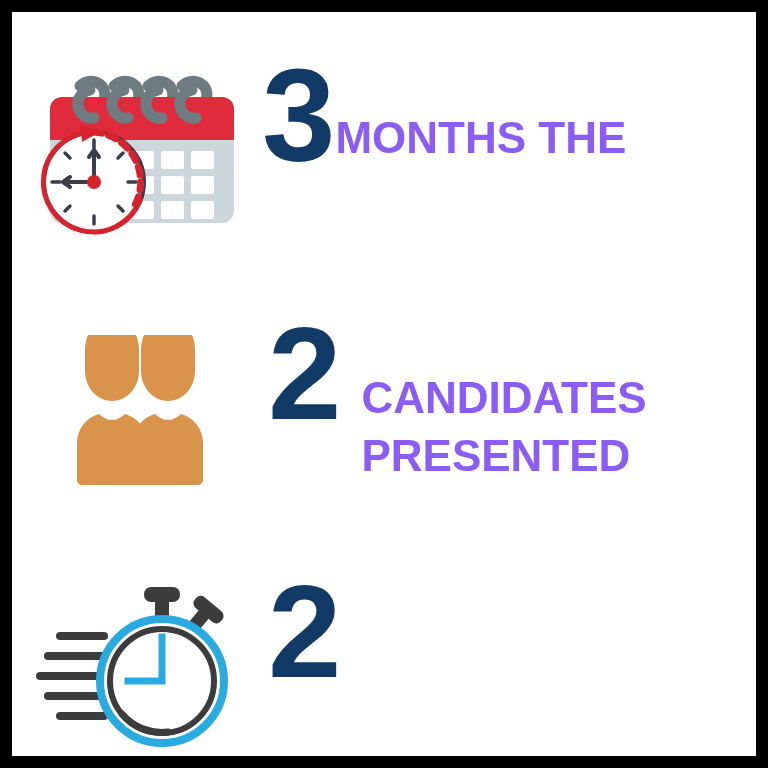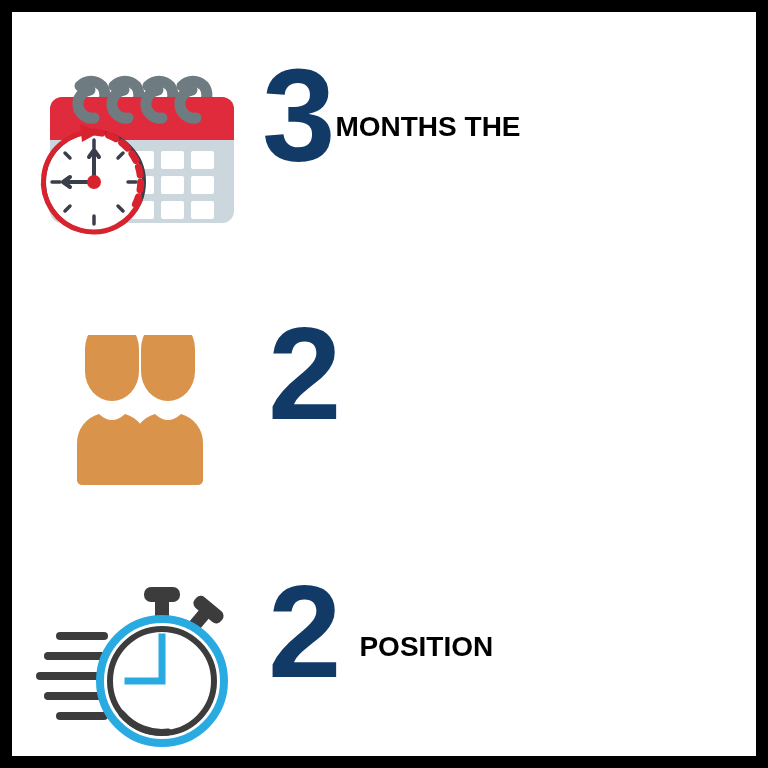--- a/index.html
+++ b/index.html
@@ -70,23 +70,23 @@
     font-size: 132px;
     line-height: 0.86;
     color: #123a66;
     letter-spacing: -2px;
     flex: 0 0 auto;
     margin-top: -6px;
   }
   .label-block {
     font-family: "Liberation Sans", sans-serif;
     font-weight: bold;
-    font-size: 28px;
+    font-size: 44px;
     line-height: 1.32;
-    color: #000000;
+    color: #8b5cf6;
     letter-spacing: 0px;
     flex: 1 1 auto;
     padding-top: 44px;
     text-transform: uppercase;
   }
   .label-block .l2 { display: block; }
 
   
   #row-0 .label-block { padding-left: 2px; padding-top: 44px; }
   #row-1 .big-number { margin-left: 6px; }
@@ -185,20 +185,24 @@
             <path d="M48 14 a27 30 0 0 1 54 0 v22 a27 30 0 0 1 -54 0 z"></path>
             <path d="M40 146 v-38 a30 30 0 0 1 22 -29 q13 12 26 0 a30 30 0 0 1 22 29 v38 a6 6 0 0 1 -6 4 h-58 a6 6 0 0 1 -6 -4 z"></path>
 
             <path d="M110 14 a27 30 0 0 1 54 0 v22 a27 30 0 0 1 -54 0 z" transform="translate(-6,0)"></path>
             <path d="M102 146 v-38 a30 30 0 0 1 22 -29 q13 12 26 0 a30 30 0 0 1 22 29 v38 a6 6 0 0 1 -6 4 h-58 a6 6 0 0 1 -6 -4 z" transform="translate(-6,0)"></path>
           </g>
         </svg>
       </div>
       <div class="text-cell">
         <div class="big-number">2</div>
+        <div class="label-block">
+          <span class="l1">CANDIDATES</span>
+          <span class="l2">PRESENTED</span>
+        </div>
       </div>
     </div>
 
     <div class="stat-row" id="row-2">
       <div class="icon-cell">
         <svg width="210" height="175" viewBox="0 0 210 175">
 
           <g stroke="#3C3C3C" stroke-width="8" stroke-linecap="round">
             <line x1="28" y1="55" x2="72" y2="55"></line>
             <line x1="16" y1="75" x2="70" y2="75"></line>
@@ -222,19 +226,18 @@
           <circle cx="130" cy="100" r="52" fill="#FFFFFF" stroke="#3C3C3C" stroke-width="6"></circle>
 
           <path d="M90 133 a52 52 0 0 0 46 18" fill="none" stroke="#3C3C3C" stroke-width="7" stroke-linecap="round"></path>
 
           <path d="M130 56 L130 100 L96 100" fill="none" stroke="#29ABE2" stroke-width="7" stroke-linecap="square" stroke-linejoin="miter"></path>
         </svg>
       </div>
       <div class="text-cell">
         <div class="big-number">2</div>
         <div class="label-block">
-          <span class="l2">POSITION</span>
         </div>
       </div>
     </div>
 
   </div>
 </div>
 
 </body></html>

